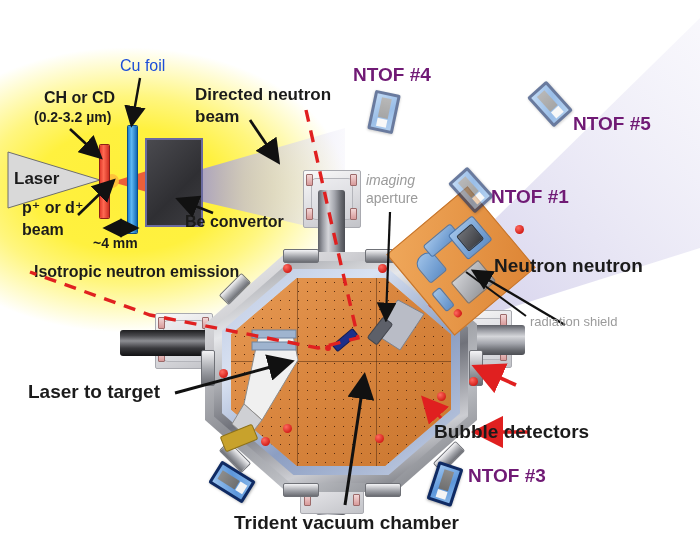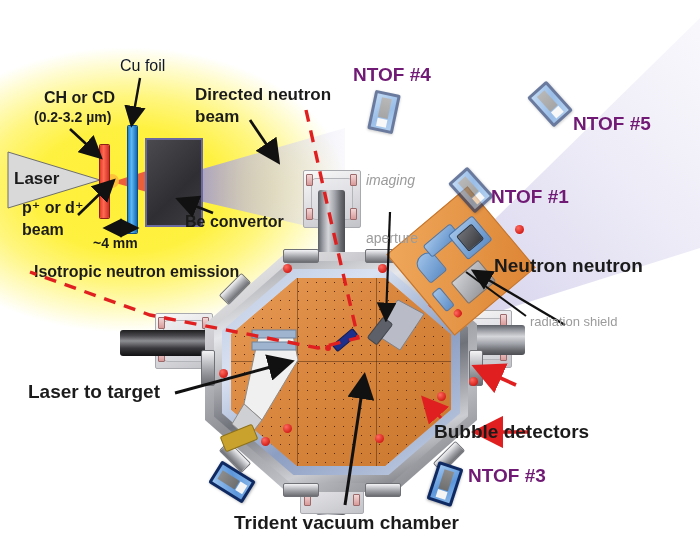--- a/index.html
+++ b/index.html
@@ -134,21 +134,21 @@
     <polygon points="8,152 100,180 8,208" fill="#d9d9d9" stroke="#6e6e6e" stroke-width="1"></polygon>
 
     <polygon points="112,182 175,162 175,200" fill="#e7453a" opacity=".85"></polygon>
     <circle cx="112" cy="181" r="7" fill="#ffc03a" opacity=".95"></circle>
   </svg>
 
   <div class="foil abs" style="left:100px;top:145px;width:9px;height:73px;background:linear-gradient(90deg,#e33b2c,#ff6a52 40%,#cf2f22);box-shadow:0 0 0 1px #8c1f17;"></div>
   <div class="foil abs" style="left:128px;top:126px;width:9px;height:107px;background:linear-gradient(90deg,#1b7fd4,#5fb8f2 40%,#1168b5);box-shadow:0 0 0 1px #0d4f88;"></div>
   <div class="abs" style="left:145px;top:138px;width:54px;height:85px;background:linear-gradient(135deg,#4a4a4f,#2f2f33 60%,#3d3d42);border:2px solid #6a6aa0;"></div>
 
-  <div class="lbl lbl-gs" style="left:120px;top:57px;font-size:16px;color:#0f172a;">Cu foil</div>
+  <div class="lbl lbl-gs" style="left:120px;top:57px;font-size:16px;color:#1d4ed8;">Cu foil</div>
   <div class="lbl lbl-b" style="left:44px;top:89px;font-size:16px;">CH or CD</div>
   <div class="lbl lbl-b" style="left:34px;top:110px;font-size:14px;">(0.2-3.2 µm)</div>
   <div class="lbl lbl-b" style="left:14px;top:169px;font-size:17px;">Laser</div>
   <div class="lbl lbl-b" style="left:22px;top:199px;font-size:16px;">p⁺ or d⁺</div>
   <div class="lbl lbl-b" style="left:22px;top:221px;font-size:16px;">beam</div>
   <div class="lbl lbl-b" style="left:93px;top:236px;font-size:14px;">~4 mm</div>
   <div class="lbl lbl-b" style="left:185px;top:213px;font-size:16px;">Be convertor</div>
   <div class="lbl lbl-b" style="left:195px;top:85px;font-size:17px;">Directed neutron</div>
   <div class="lbl lbl-b" style="left:195px;top:107px;font-size:17px;">beam</div>
   <div class="lbl lbl-b" style="left:34px;top:263px;font-size:16px;">Isotropic neutron emission</div>
@@ -322,21 +322,21 @@
 
     <line x1="526" y1="316" x2="466" y2="272" stroke="#111" stroke-width="2"></line>
   </svg>
 
   <div class="lbl lbl-g" style="left:353px;top:64px;font-size:19px;">NTOF #4</div>
   <div class="lbl lbl-g" style="left:573px;top:113px;font-size:19px;">NTOF #5</div>
   <div class="lbl lbl-g" style="left:491px;top:186px;font-size:19px;">NTOF #1</div>
   <div class="lbl lbl-g" style="left:468px;top:465px;font-size:19px;">NTOF #3</div>
 
   <div class="lbl lbl-gs" style="left:366px;top:173px;font-size:14px;font-style:italic;">imaging</div>
-  <div class="lbl lbl-gs" style="left:366px;top:191px;font-size:14px;margin-top:40px;">aperture</div>
+  <div class="lbl lbl-gs" style="left:366px;top:191px;font-size:14px;">aperture</div>
 
   <div class="lbl lbl-b" style="left:494px;top:255px;font-size:19px;">Neutron neutron</div>
   <div class="lbl lbl-gs" style="left:530px;top:315px;font-size:13px;">radiation shield</div>
 
   <div class="lbl lbl-b" style="left:28px;top:381px;font-size:19px;">Laser to target</div>
   <div class="lbl lbl-b" style="left:434px;top:421px;font-size:19px;">Bubble detectors</div>
   <div class="lbl lbl-b" style="left:234px;top:512px;font-size:19px;">Trident vacuum chamber</div>
 
 </div>
 

